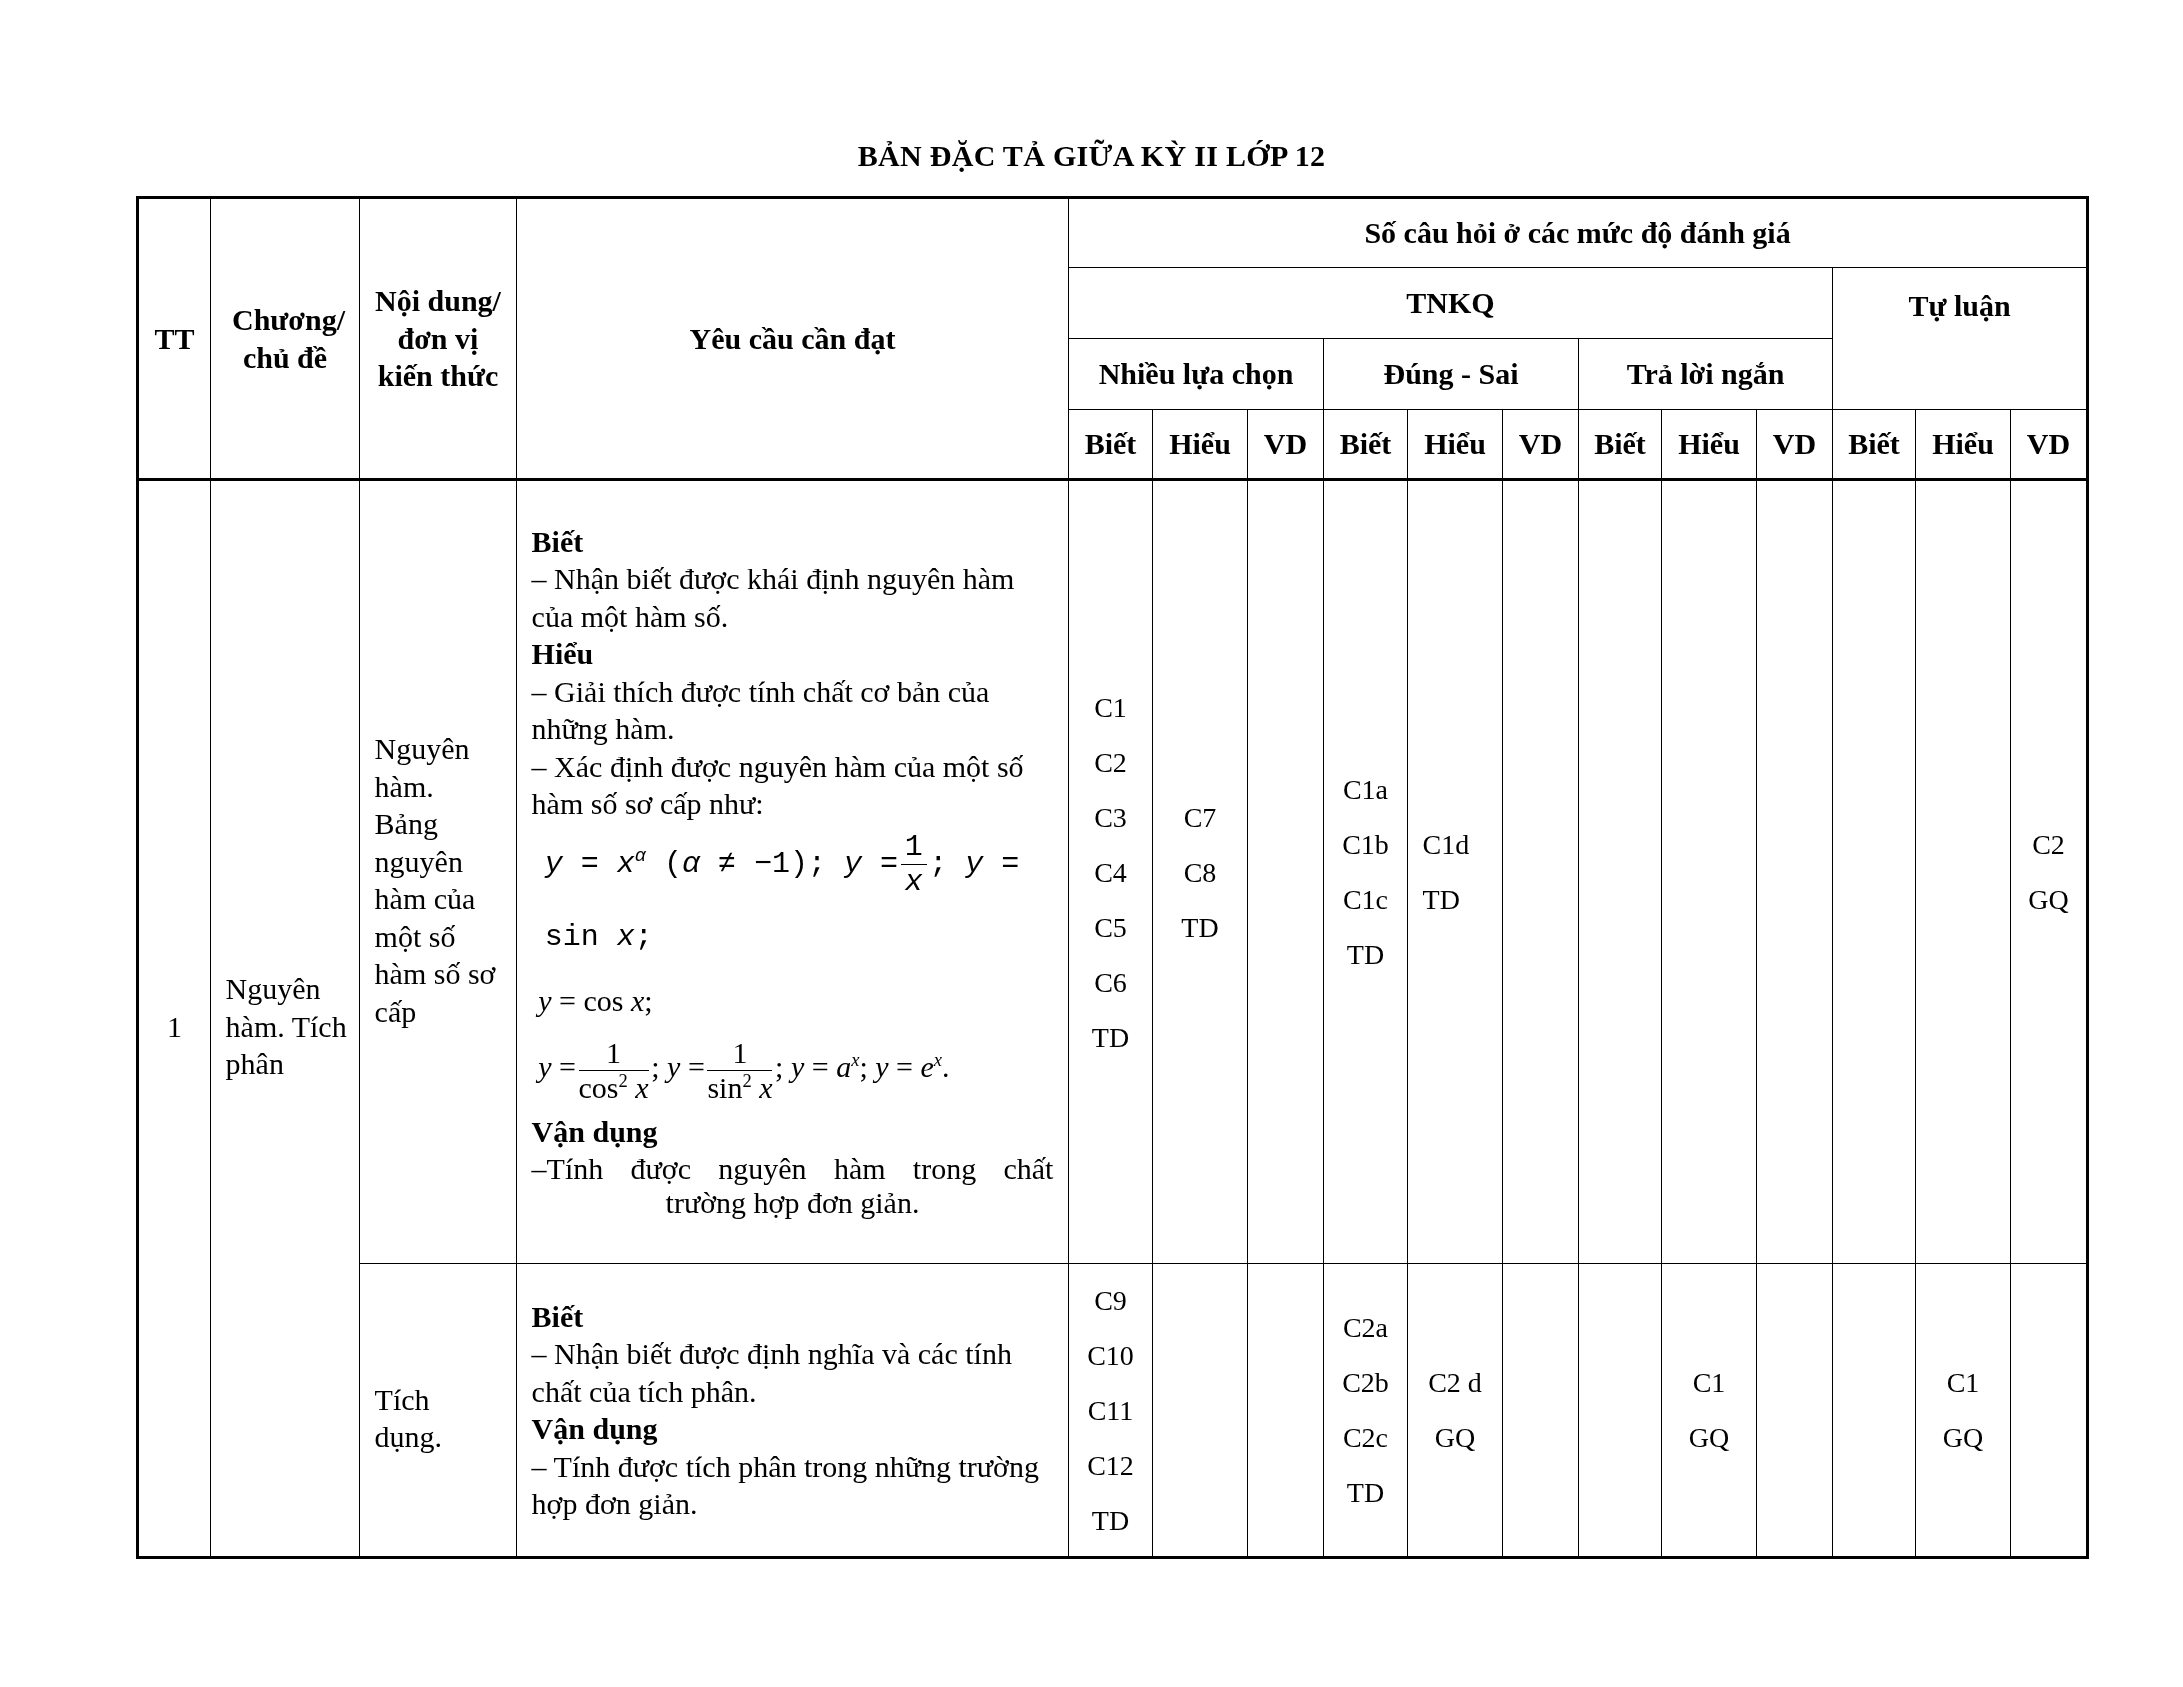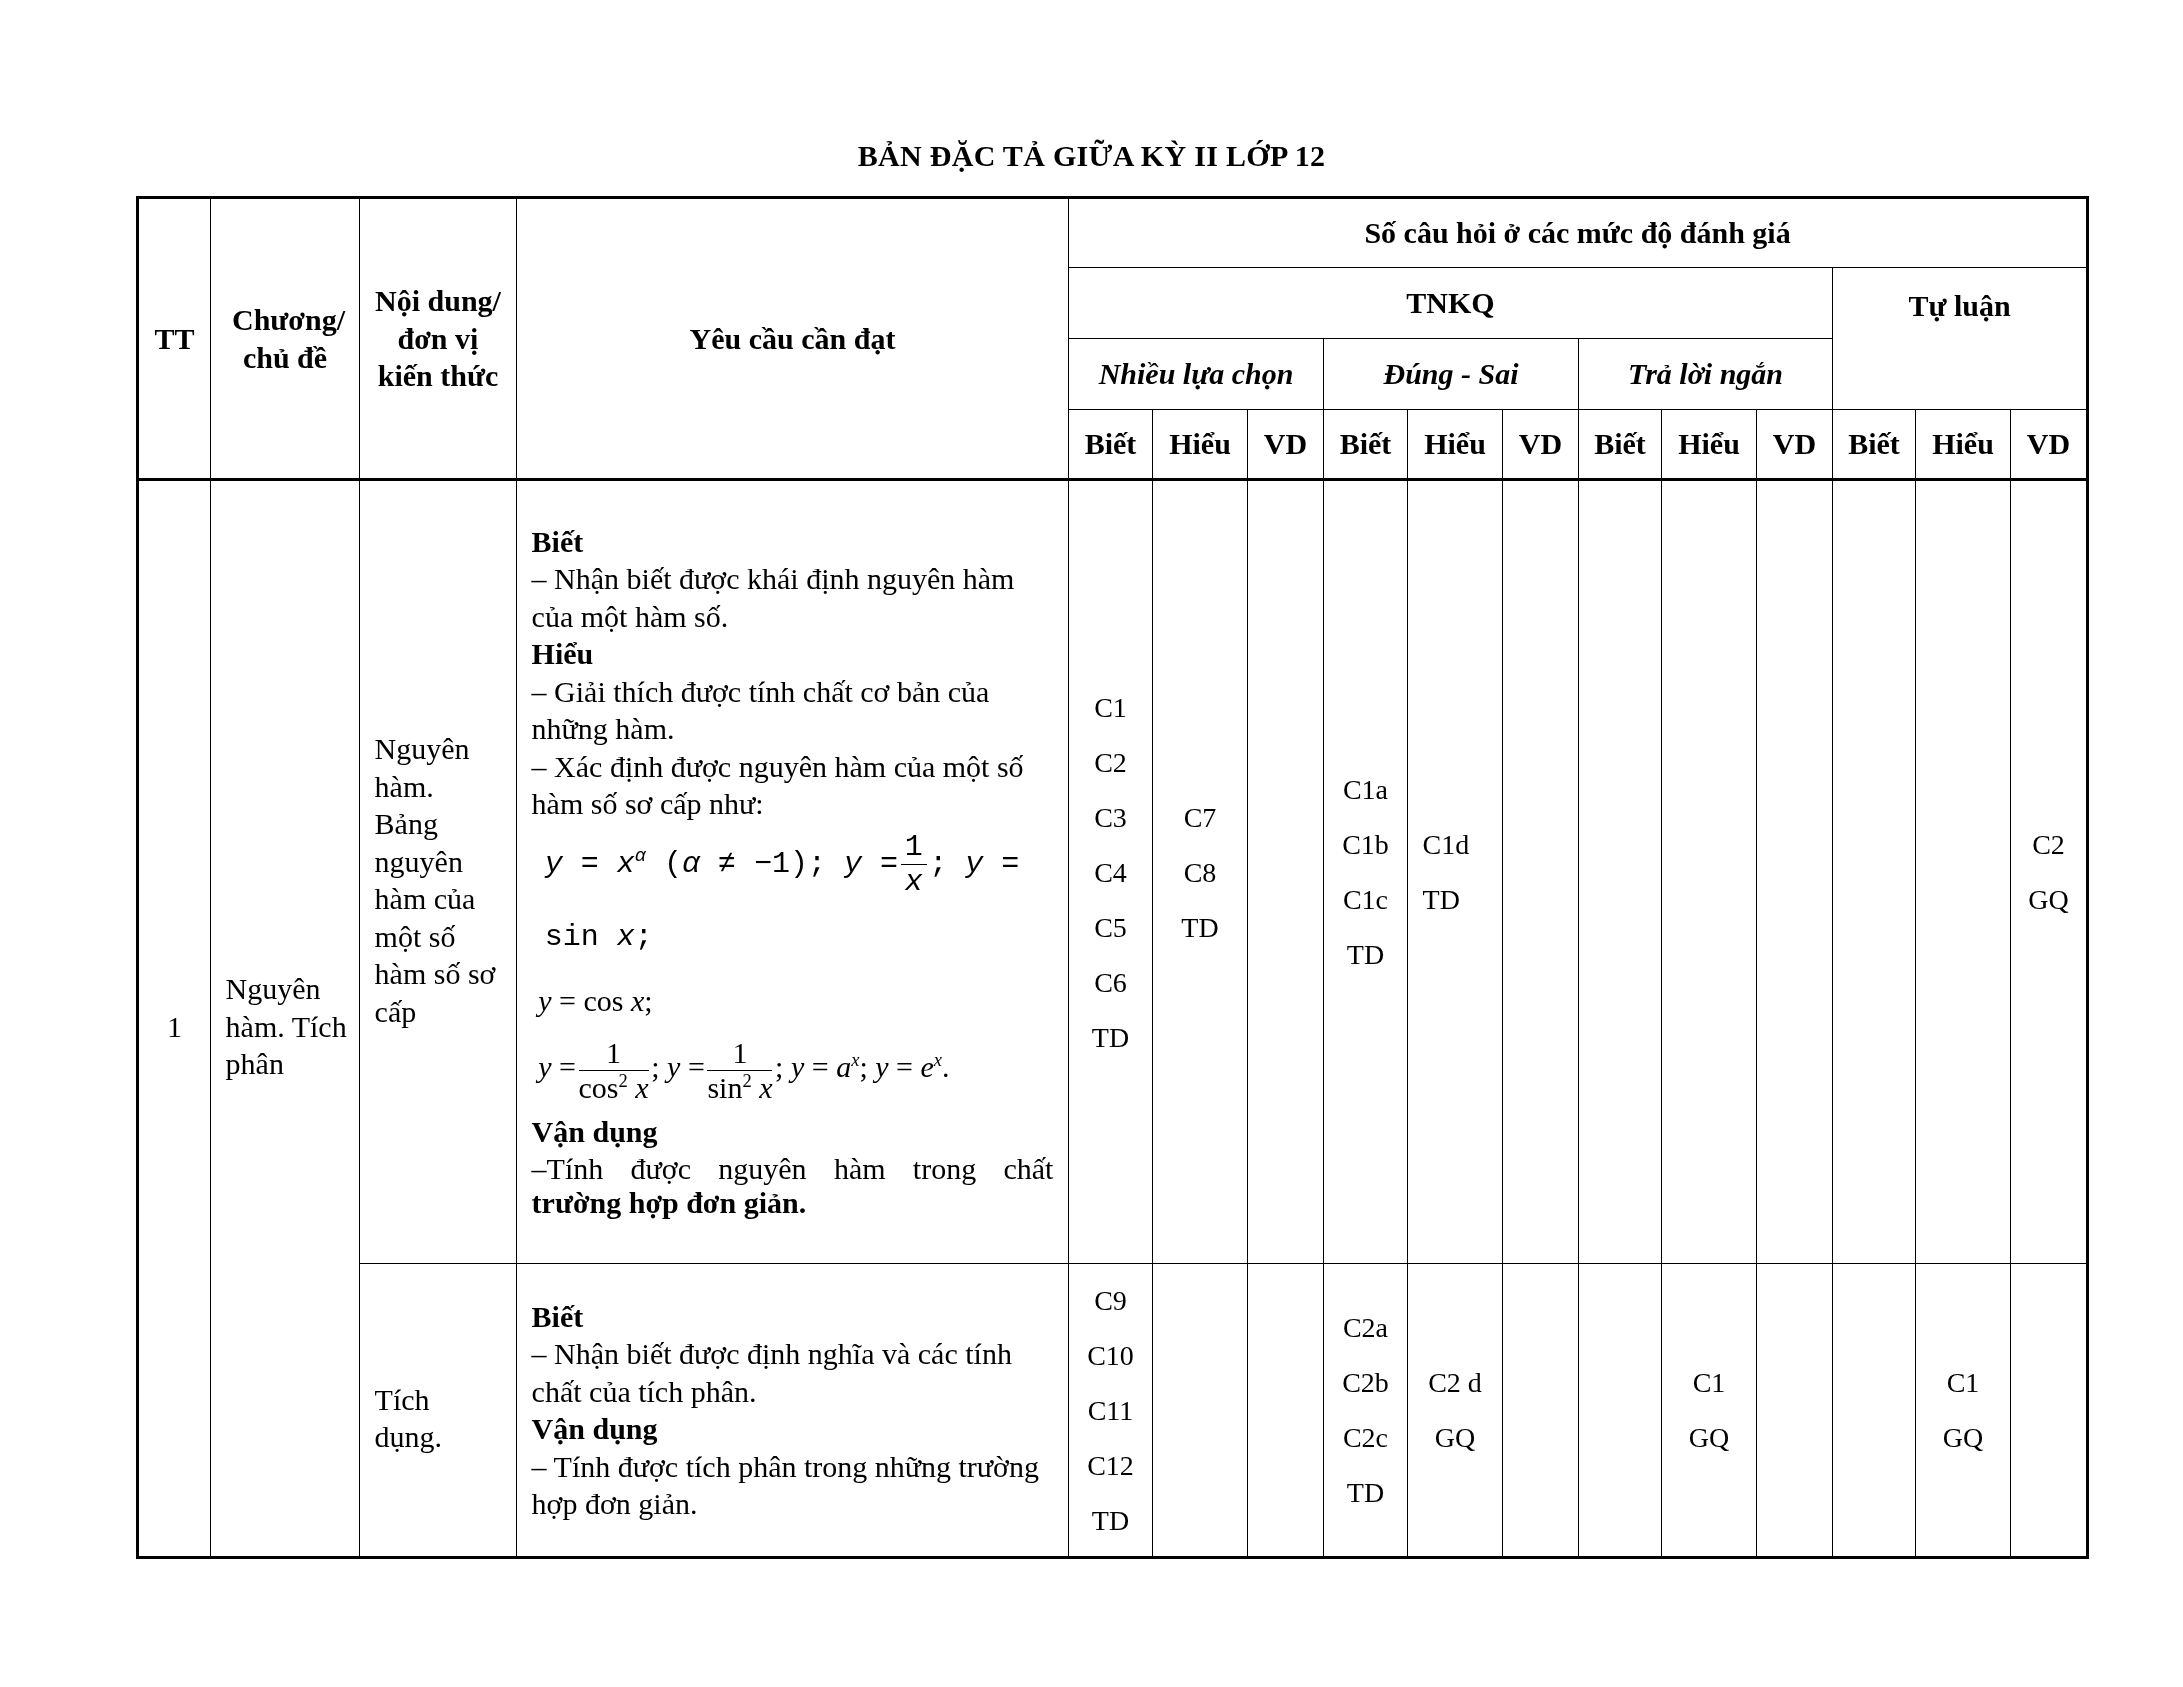--- a/index.html
+++ b/index.html
@@ -18,33 +18,33 @@
   }
   table.spec td, table.spec th {
     border:1.3px solid #000; padding:0; vertical-align:middle;
     font-size:30px; line-height:1.25;margin-left:8px;
   }
   table.spec th { font-weight:bold; text-align:center; }
   .thick-bottom { border-bottom:3.3px solid #000 !important; }
   .outer-left { border-left:3.3px solid #000 !important; }
   .outer-right { border-right:3.3px solid #000 !important; }
   .outer-top { border-top:3.3px solid #000 !important; }
-  th.italic { font-style:italic; font-weight:normal;border-radius:30px; }
+  th.italic { font-weight:normal;border-radius:30px; }
   .h1 { height:70px; }
   .h2 { height:71px; }
   .h3 { height:71px; }
   .h4 { height:70px; }
   td.body-cell { vertical-align:top; }
   .tt { text-align:center; padding-top:16px !important; font-size:30px; }
   .topic { padding:16px 12px 0 14.6px !important; font-size:30px; line-height:39px; }
   .req { padding:12px 14.6px 12px 14.6px !important; font-size:30px; line-height:42px; }
   .req .lvl { font-weight:bold; }
   .req .item { }
   .req .justify { text-align:justify; text-align-last:justify; }
-  .req .justify-last { text-align:left;font-weight:bold; }
+  .req .justify-last { text-align:center; }
   .codes { text-align:center; padding-top:16px !important; }
   .codes div { height:55px; line-height:39px; font-size:28px; }
   .math { font-family:"Liberation Serif", serif; font-size:30px; }
   .math i { font-style:italic; }
   .frac { display:inline-block; vertical-align:middle; text-align:center; margin:0 2.6px; }
   .frac .num { display:block; border-bottom:1.3px solid #000; padding:0 4px; line-height:34px; }
   .frac .den { display:block; line-height:34px; }
   sup { font-size:18.5px; vertical-align:super; line-height:0; }
   .mline { display:block; padding-left:13.2px; }
   .mline2 { display:block; padding-left:6.6px; }

